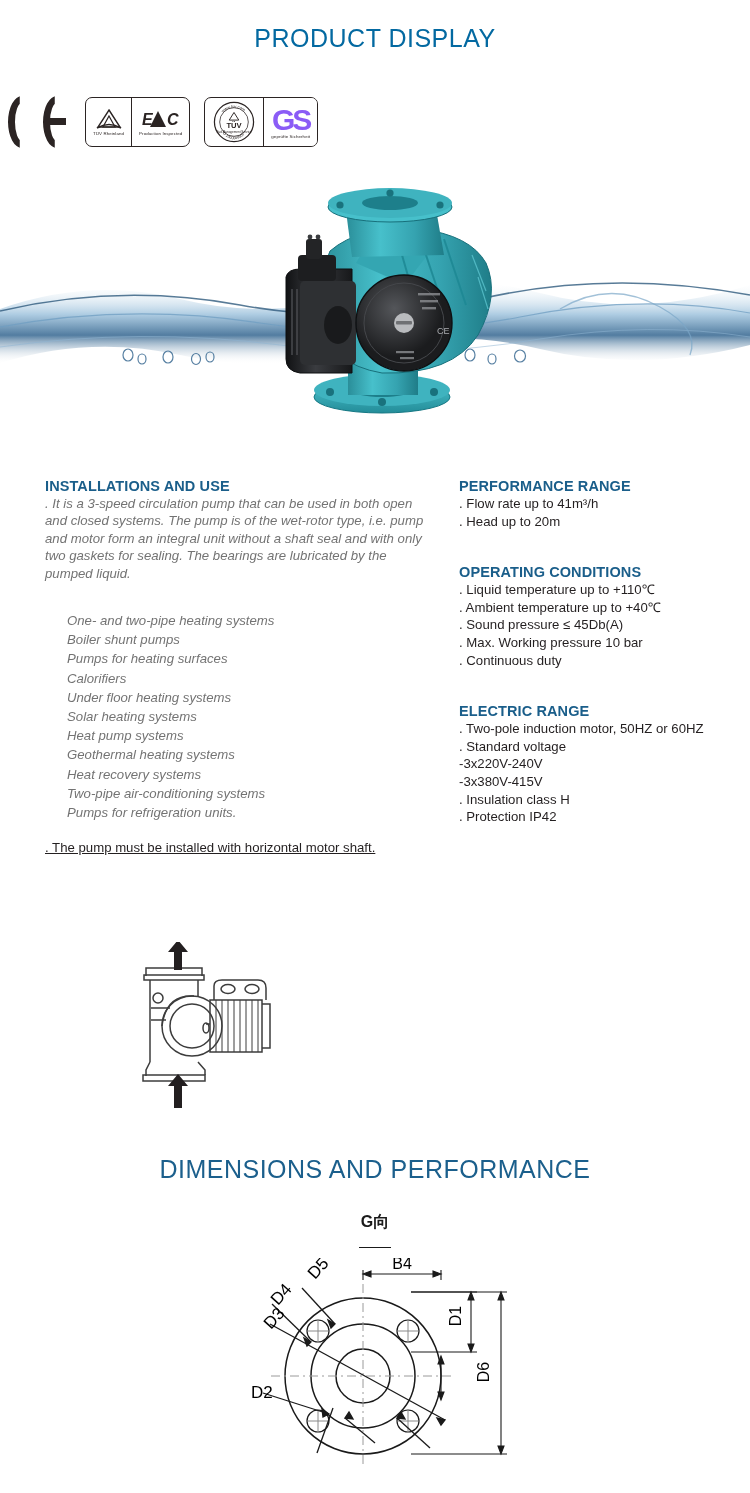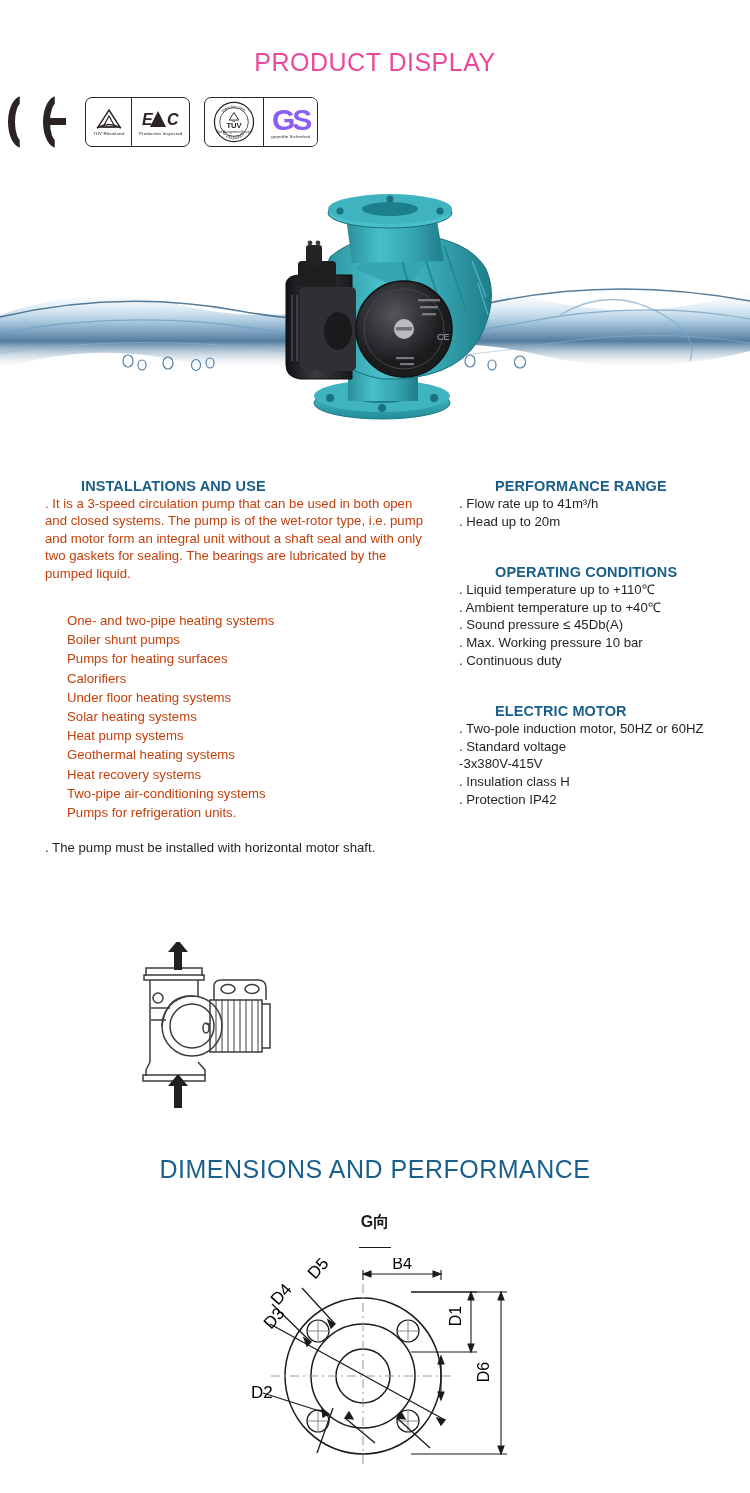--- a/index.html
+++ b/index.html
@@ -5,21 +5,21 @@
   * { margin:0; padding:0; box-sizing:border-box; }
   body {
     width:750px; height:1493px; background:#ffffff;
     font-family:"Liberation Sans", sans-serif;
     color:#231f20; position:relative; overflow:hidden;
   }
 
   
   .page-title {
     text-align:center; font-size:25px; letter-spacing:.5px;
-    color:#ec4899; font-weight:400; padding-top:48px;
+    color:#0369a1; font-weight:400; padding-top:24px;
   }
   .section-title {
     text-align:center; font-size:25px; letter-spacing:.5px;
     color:#1b5f8c; font-weight:400;
   }
 
   
   .certs { position:absolute; top:96px; left:8px; display:flex; align-items:center; gap:14px; }
   .ce-mark { display:flex; align-items:center; gap:7px; }
   .ce-glyph { position:relative; width:28px; height:52px; }
@@ -38,39 +38,39 @@
   .logo-cell {
     display:flex; flex-direction:column; align-items:center; justify-content:center;
     padding:3px 7px; position:relative;
   }
   .logo-cell + .logo-cell { border-left:1.6px solid #2b2423; }
   .logo-cap { font-size:4.4px; letter-spacing:.1px; color:#2b2423; white-space:nowrap; margin-top:1px; }
   .gs-cell { background:#fff; }
   .gs-txt { font-size:30px; font-weight:800; letter-spacing:-3px; color:#8b5cf6; line-height:.9; }
 
   
-  .hero { position:absolute; top:165px; left:0; width:750px; height:300px; }
+  .hero { position:absolute; top:159px; left:0; width:750px; height:300px; }
   .hero svg { display:block; }
 
   
   .cols { position:absolute; top:478px; left:0; width:750px; }
   .col-left { position:absolute; left:45px; width:390px; }
   .col-right { position:absolute; left:459px; width:285px; }
   h3.head {
     color:#1a5e8a; font-size:14.5px; font-weight:700; letter-spacing:.1px;
-    margin-bottom:1px; font-family:"Liberation Sans", sans-serif;margin-left:36px;
+    margin-bottom:1px; font-family:"Liberation Sans", sans-serif;
   }
   p.body, li.body {
-    font-size:13.2px; line-height:17.4px; color:#c2410c;
+    font-size:13.2px; line-height:17.4px; color:#737373;font-style:italic;
   }
   .para { margin-bottom:0; }
   .gap { height:15px; }
   ul.apps { list-style:none; margin:14px 0 8px 22px; }
   ul.apps li { font-size:13.2px; line-height:19.2px; }
-  .closing { margin-top:18px; font-size:13.2px; }
+  .closing { margin-top:18px; font-size:13.2px;text-decoration:underline; }
   .spec-list { list-style:none; }
   .spec-list li { font-size:13.2px; line-height:17.6px; }
 
   
   .linedraw { position:absolute; top:942px; left:110px; }
 
   
   .dim-title { position:absolute; top:1155px; left:0; width:750px; }
   .gxiang {
     position:absolute; top:1212px; width:750px; text-align:center;
@@ -288,24 +288,25 @@
     <ul class="spec-list">
       <li>. Liquid temperature up to +110℃</li>
       <li>. Ambient temperature up to +40℃</li>
       <li>. Sound pressure ≤ 45Db(A)</li>
       <li>. Max. Working pressure 10 bar</li>
       <li>. Continuous duty</li>
     </ul>
 
     <div style="height:34px"></div>
 
-    <h3 class="head">ELECTRIC MOTOR</h3>
+    <h3 class="head">ELECTRIC RANGE</h3>
     <ul class="spec-list">
       <li>. Two-pole induction motor, 50HZ or 60HZ</li>
       <li>. Standard voltage</li>
+      <li> -3x220V-240V</li>
       <li> -3x380V-415V</li>
       <li>. Insulation class H</li>
       <li>. Protection IP42</li>
     </ul>
   </div>
 </div>
 
 <div class="linedraw">
   <svg width="200" height="175" viewBox="0 0 200 175">
     <g fill="none" stroke="#3c3c3c" stroke-width="1.5">

